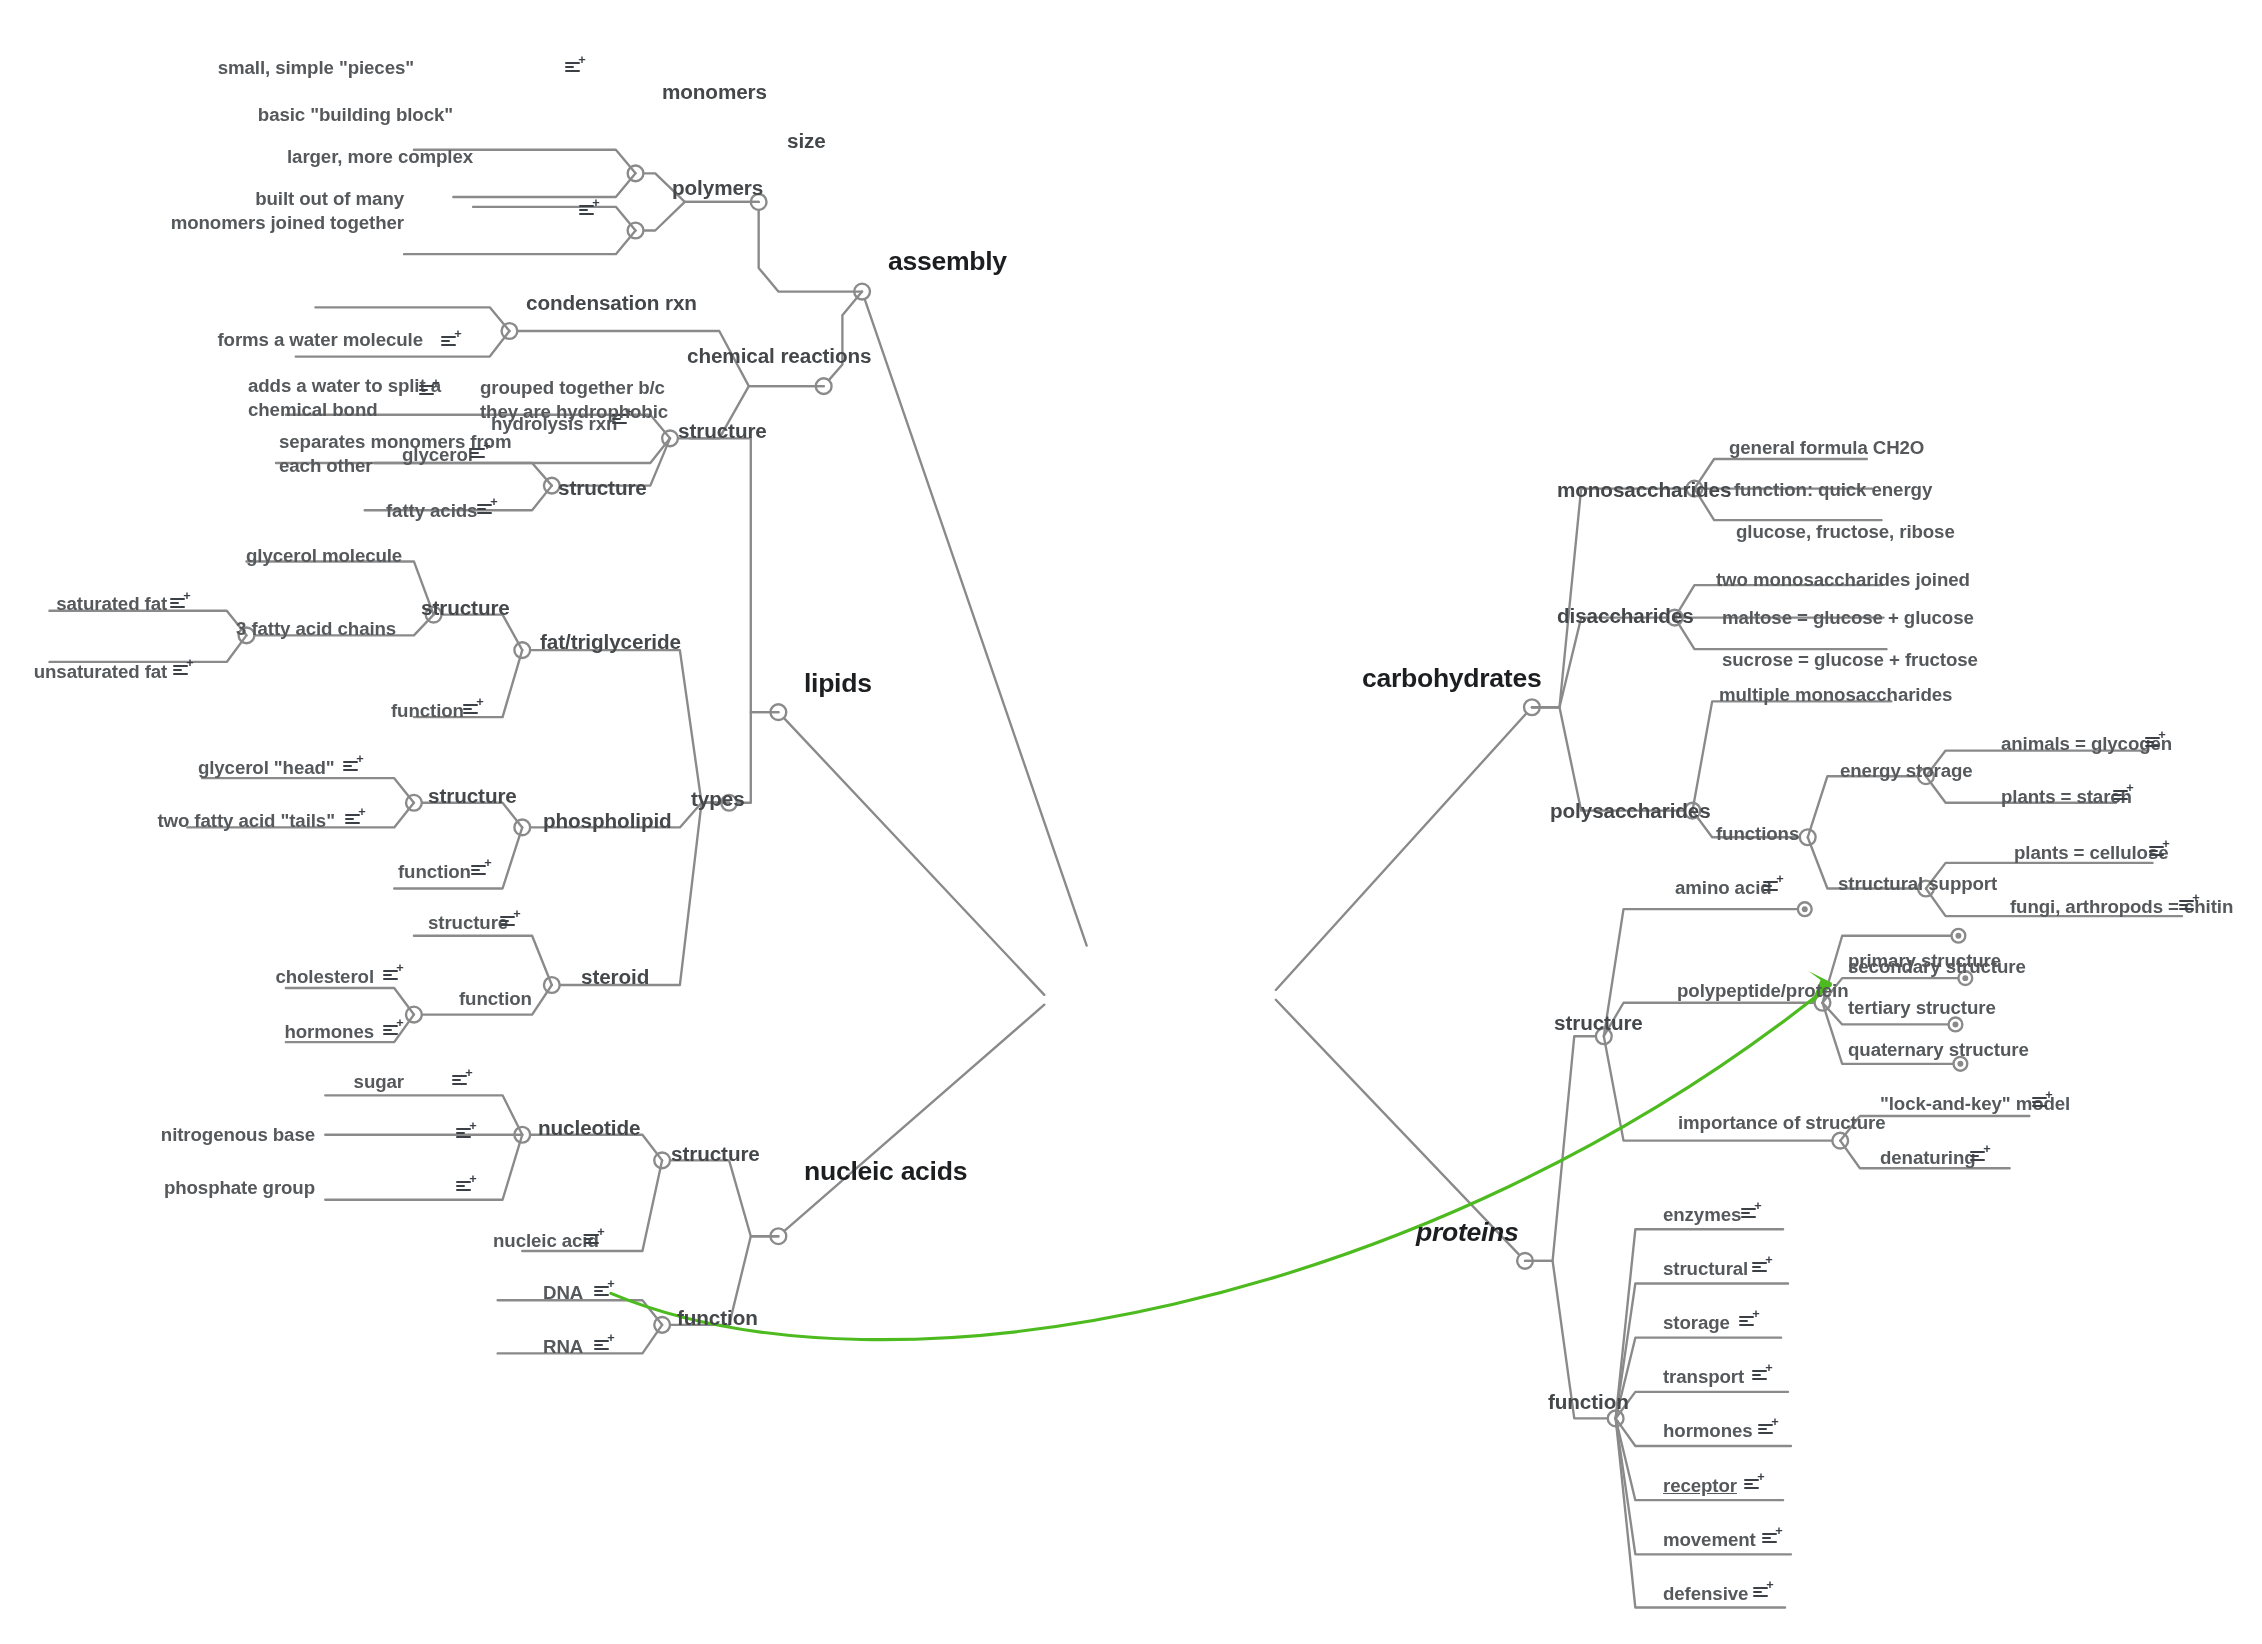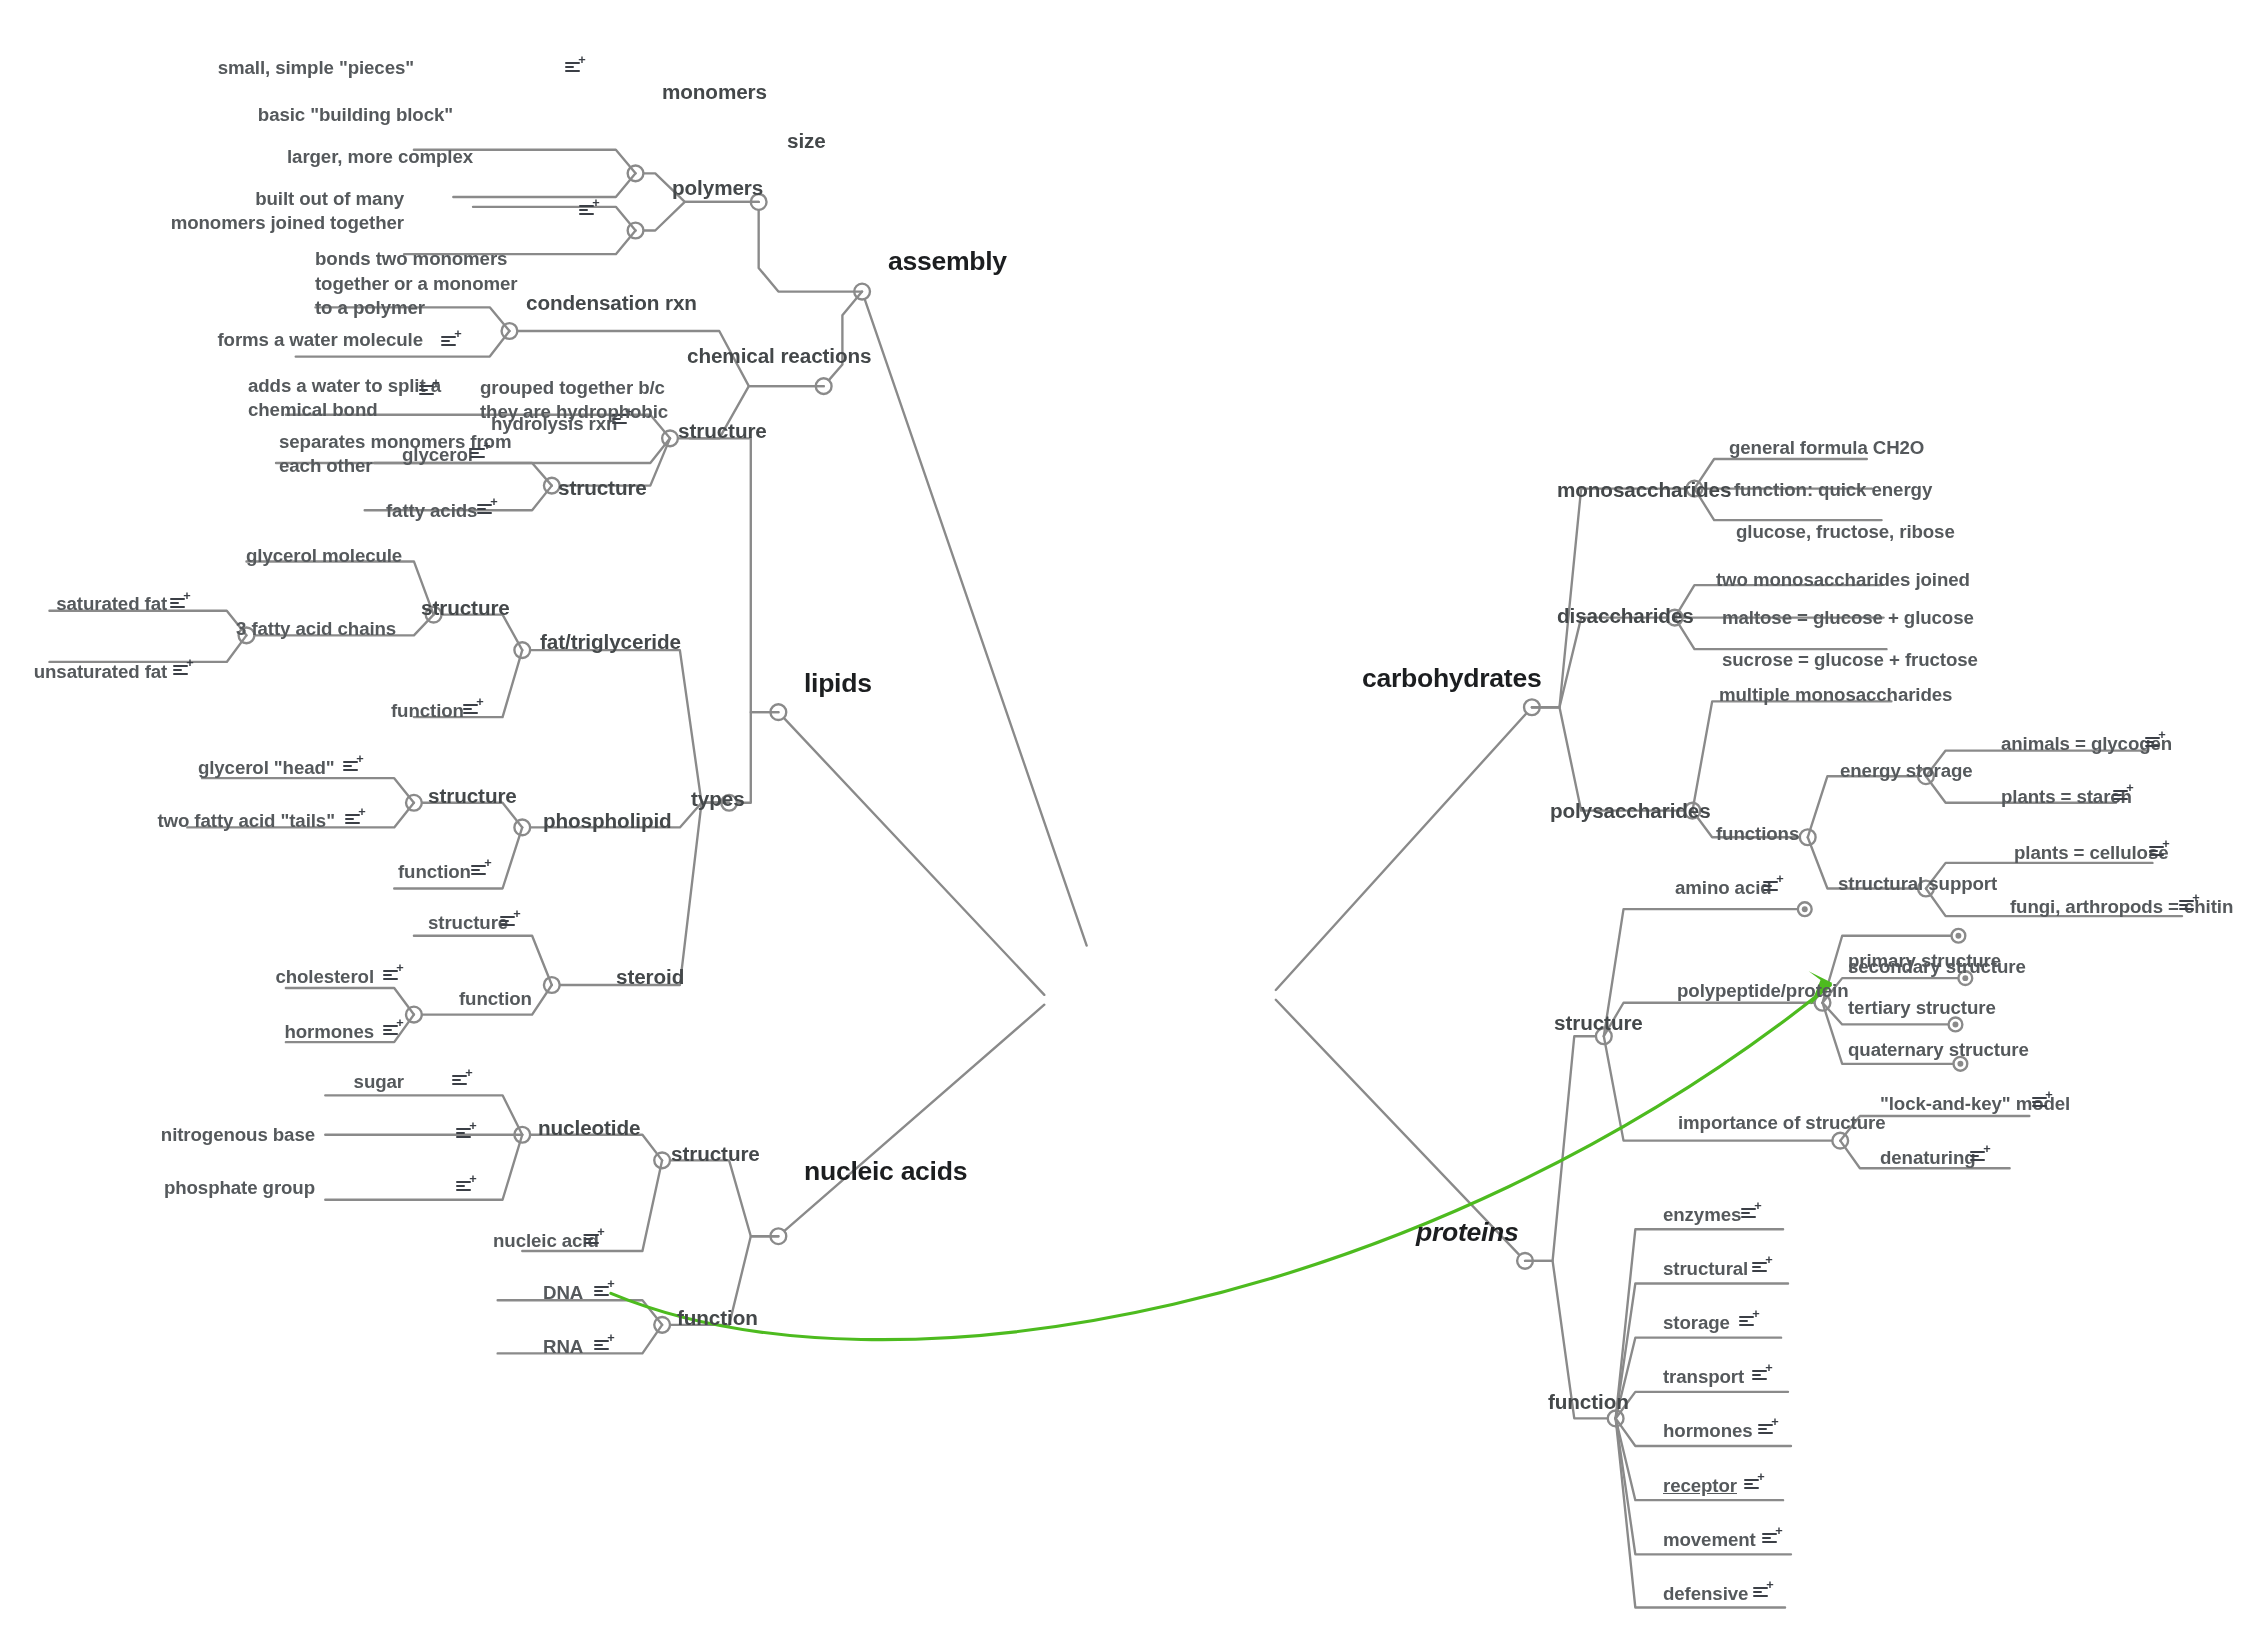--- a/index.html
+++ b/index.html
@@ -302,23 +302,20 @@
   <div class="lbl l2" style="left:526px; top:290px;">condensation rxn</div>
   <div class="lbl l2" style="left:687px; top:343px;">chemical reactions</div>
   <div class="lbl" style="left:491px; top:412px;">hydrolysis rxn</div>
   <div class="note-icon" style="left:612px; top:411px;">
       <i class="r1"></i>
       <i class="r4"></i>
       <i class="r3"></i>
       <span class="plus">+</span>
     </div>
 
-  <div class="lbl" style="left:315px; top:247px; line-height:1.32;">bonds two monomers
-together or a monomer
-to a polymer</div>
 
   <div class="lbl ra" style="left:108px; top:328px; width:315px;">forms a water molecule</div>
   <div class="note-icon" style="left:441px; top:333px;">
       <i class="r1"></i>
       <i class="r4"></i>
       <i class="r3"></i>
       <span class="plus">+</span>
     </div>
 
   <div class="lbl" style="left:248px; top:374px; line-height:1.3;">adds a water to split a
@@ -404,21 +401,21 @@
     </div>
 
   <div class="lbl ra" style="left:9.9px; top:809px; width:325px;">two fatty acid "tails"</div>
   <div class="note-icon" style="left:345px; top:811px;">
       <i class="r1"></i>
       <i class="r4"></i>
       <i class="r3"></i>
       <span class="plus">+</span>
     </div>
 
-  <div class="lbl l2" style="left:616px; top:964px;">steroid</div>
+  <div class="lbl l2" style="left:581px; top:964px;">steroid</div>
   <div class="lbl" style="left:428px; top:911px;">structure</div>
   <div class="note-icon" style="left:500px; top:913px;">
       <i class="r1"></i>
       <i class="r4"></i>
       <i class="r3"></i>
       <span class="plus">+</span>
     </div>
 
   <div class="lbl" style="left:459px; top:987px;">function</div>
 

